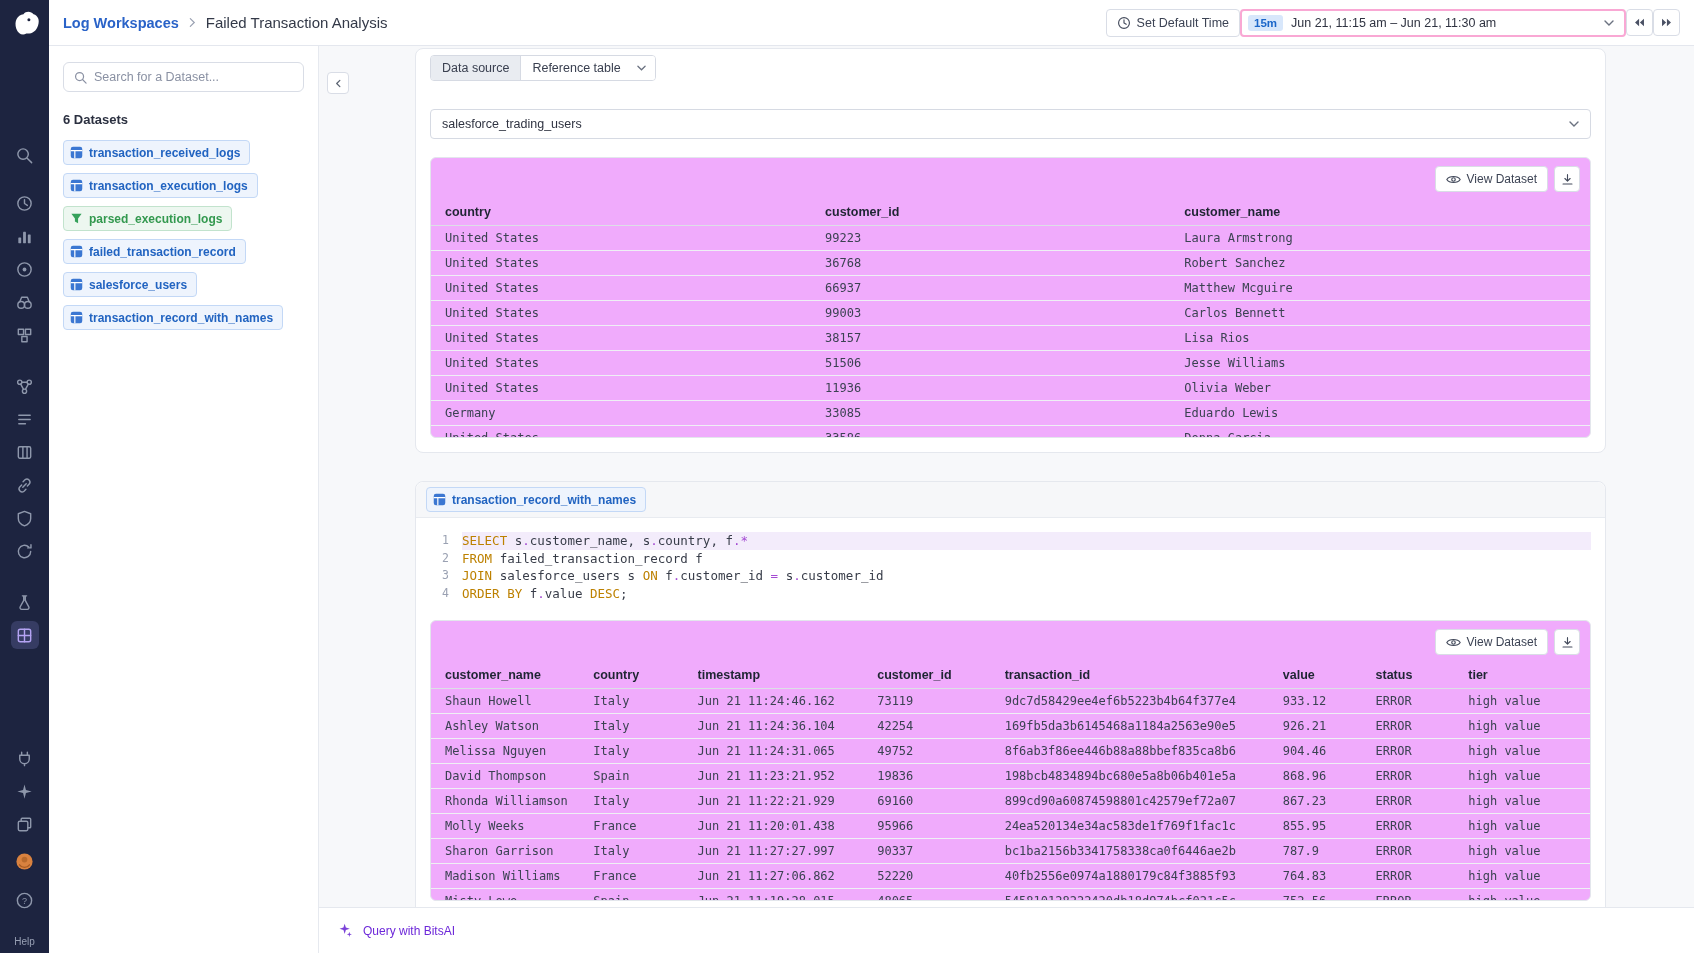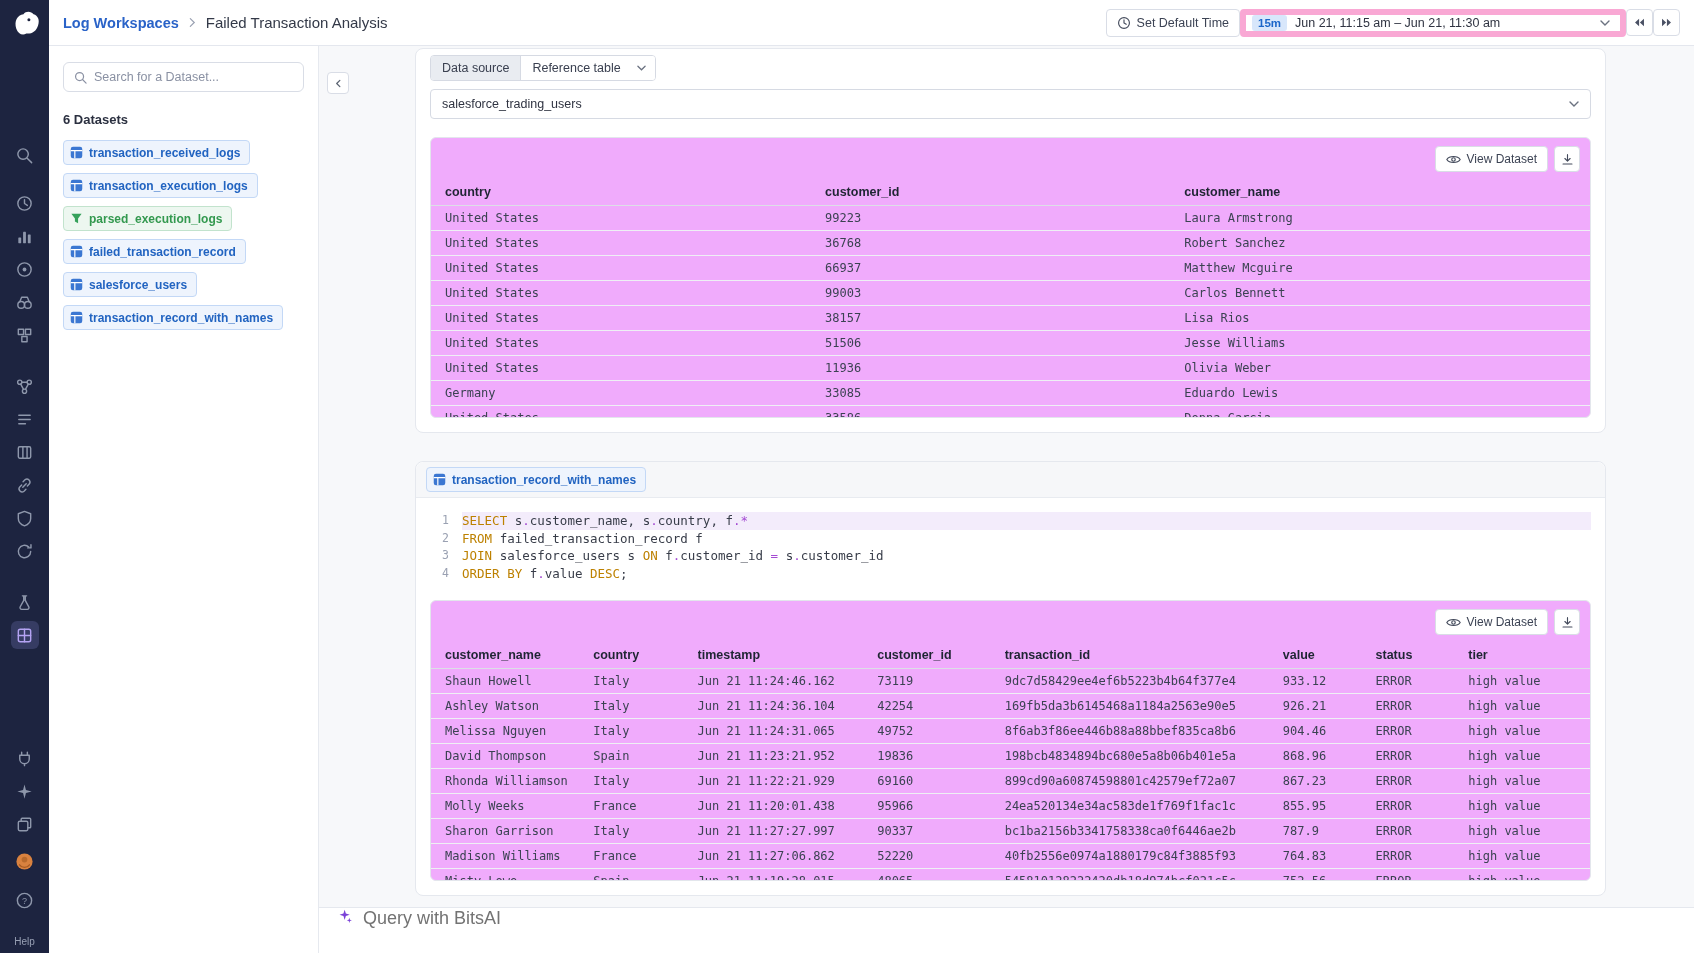--- a/index.html
+++ b/index.html
@@ -21,21 +21,21 @@
 
   
   .main-col{flex:1;display:flex;flex-direction:column;min-width:0}
   .topbar{height:46px;background:#fff;border-bottom:1px solid #e4e7ee;display:flex;align-items:center;padding:0 14px;flex-shrink:0}
   .crumb{color:var(--accent,#2a63c8);font-size:14.5px;font-weight:bold;cursor:pointer;text-decoration:none}
   .crumb-sep{margin:0 10px;display:flex;align-items:center}
   .page-title{font-size:15px;color:#333948}
   .top-right{margin-left:auto;display:flex;align-items:center;}
   .btn{border:1px solid #d9dde6;background:#fff;border-radius:4px;font-size:12.5px;color:#3c4354;display:inline-flex;align-items:center;gap:6px;padding:0 10px;height:28px;cursor:pointer;font-family:inherit;white-space:nowrap}
   .btn.sm{height:26px;font-size:12px}
-  .time-control{border:6px solid #f9a8d4;border-radius:4px;height:28px;display:flex;align-items:center;gap:8px;padding:0 10px 0 6px;width:386px;cursor:pointer;background:#fff}
+  .time-control{border:2px solid #f9a8d4;border-radius:4px;height:28px;display:flex;align-items:center;gap:8px;padding:0 10px 0 6px;width:386px;cursor:pointer;background:#fff}
   .badge{background:var(--badge-bg,#d8e7fb);color:var(--badge-fg,#1b66c9);font-size:11.5px;font-weight:bold;padding:2px 6px;border-radius:3px}
   .time-text{font-size:12.5px;color:#2f3341;white-space:nowrap}
   .time-control .caret-w{margin-left:auto;display:flex}
   .sqbtn{width:27px;height:27px;border:1px solid #d9dde6;border-radius:4px;background:#fff;display:inline-flex;align-items:center;justify-content:center;cursor:pointer}
 
   
   .content-row{flex:1;display:flex;min-height:0}
   .panel{width:270px;background:#fff;border-right:1px solid #e6e9ef;padding:16px 14px;flex-shrink:0}
   .searchbox{height:30px;border:1px solid #d9dde6;border-radius:6px;display:flex;align-items:center;gap:7px;padding:0 10px;background:#fff}
   .searchbox input{border:none;outline:none;flex:1;font-size:12.5px;color:#2f3341;font-family:inherit;background:transparent}
@@ -49,21 +49,21 @@
 
   
   .workspace{flex:1;background:#f7f8fa;position:relative;display:flex;flex-direction:column;min-width:0}
   .collapse{position:absolute;left:8px;top:26px;width:22px;height:22px;border:1px solid #d9dde6;background:#fff;border-radius:4px;display:flex;align-items:center;justify-content:center;cursor:pointer;z-index:3}
   .ws-scroll{flex:1;overflow:hidden;padding:2px 88px 0 96px}
   .card{background:#fff;border:1px solid #e5e8ee;border-radius:8px}
   .card1{padding:6px 14px 14px}
   .seg{display:inline-flex;border:1px solid #d6dae3;border-radius:4px;overflow:hidden;height:26px;font-size:12.5px;color:#3a4050}
   .seg-l{background:#e9ecf1;padding:0 11px;display:flex;align-items:center}
   .seg-r{background:#fff;padding:0 9px 0 11px;display:flex;align-items:center;gap:16px;border-left:1px solid #d6dae3;cursor:pointer}
-  .select{margin-top:8px;height:30px;border:1px solid #d6dae3;border-radius:4px;display:flex;align-items:center;justify-content:space-between;padding:0 11px;font-size:12.5px;color:#2f3341;background:#fff;cursor:pointer}
+  .select{margin-top:28px;height:30px;border:1px solid #d6dae3;border-radius:4px;display:flex;align-items:center;justify-content:space-between;padding:0 11px;font-size:12.5px;color:#2f3341;background:#fff;cursor:pointer}
 
   .table-box{margin-top:18px;border:1px solid #e3e6ec;border-radius:6px;overflow:hidden;background:#f0abfc}
   .tbl-toolbar{display:flex;justify-content:flex-end;align-items:center;gap:6px;padding:8px 10px 6px}
   .dlbtn{width:26px;height:26px;border:1px solid #d9dde6;border-radius:4px;background:#fff;display:inline-flex;align-items:center;justify-content:center;cursor:pointer}
   .tbl-head{display:flex;border-bottom:1px solid #dcdfe6;height:28px;align-items:center}
   .tbl-head .cell{font-weight:bold;font-size:12.5px;color:#1f2533;font-family:"Liberation Sans",sans-serif}
   .tbl-row{display:flex;height:25px;align-items:center;border-bottom:1px solid #eef0f4;font-family:"DejaVu Sans Mono",monospace;font-size:12px;color:#3b4252}
   .tbl-row.partial{height:11px;overflow:hidden;align-items:flex-start;border-bottom:none}
   .tbl-row.partial .cell{line-height:25px}
   .cell{flex:0 0 auto;white-space:nowrap;overflow:hidden;padding-right:8px}
@@ -78,21 +78,21 @@
   .card2-body{padding:12px 14px 14px}
   .sql{padding-top:2px}
   .sql-line{display:flex;font-family:"DejaVu Sans Mono",monospace;font-size:12.5px;line-height:17.5px;color:#383d49}
   .sql-ln{width:32px;text-align:right;padding-right:13px;color:#9aa1b2;font-size:11.5px;flex-shrink:0}
   .sql-code{flex:1;white-space:pre}
   .sql-line.hl .sql-code{background:var(--hl,#f3ecfb)}
   .tok-kw{color:var(--kw,#bd8100)}
   .tok-op{color:var(--op,#a44bd3)}
   .tok-tx{color:#383d49}
 
-  .bitsai{height:46px;border-top:1px solid #e5e8ee;background:#fff;display:flex;align-items:flex-start;gap:9px;padding:0 18px;font-size:18px;color:#737373;flex-shrink:0;cursor:pointer}
+  .bitsai{height:46px;border-top:1px solid #e5e8ee;background:#fff;display:flex;align-items:center;gap:9px;padding:0 18px;font-size:12px;color:#6d28d9;flex-shrink:0;cursor:pointer}
 </style>
 </head>
 <body>
 
 <div class="app">
 
   <nav class="rail" id="rail">
       <div class="rail-group g0">
         <div class="rail-icon logo">
           <svg class="ric" viewBox="0 0 20 20" width="30" height="30">

